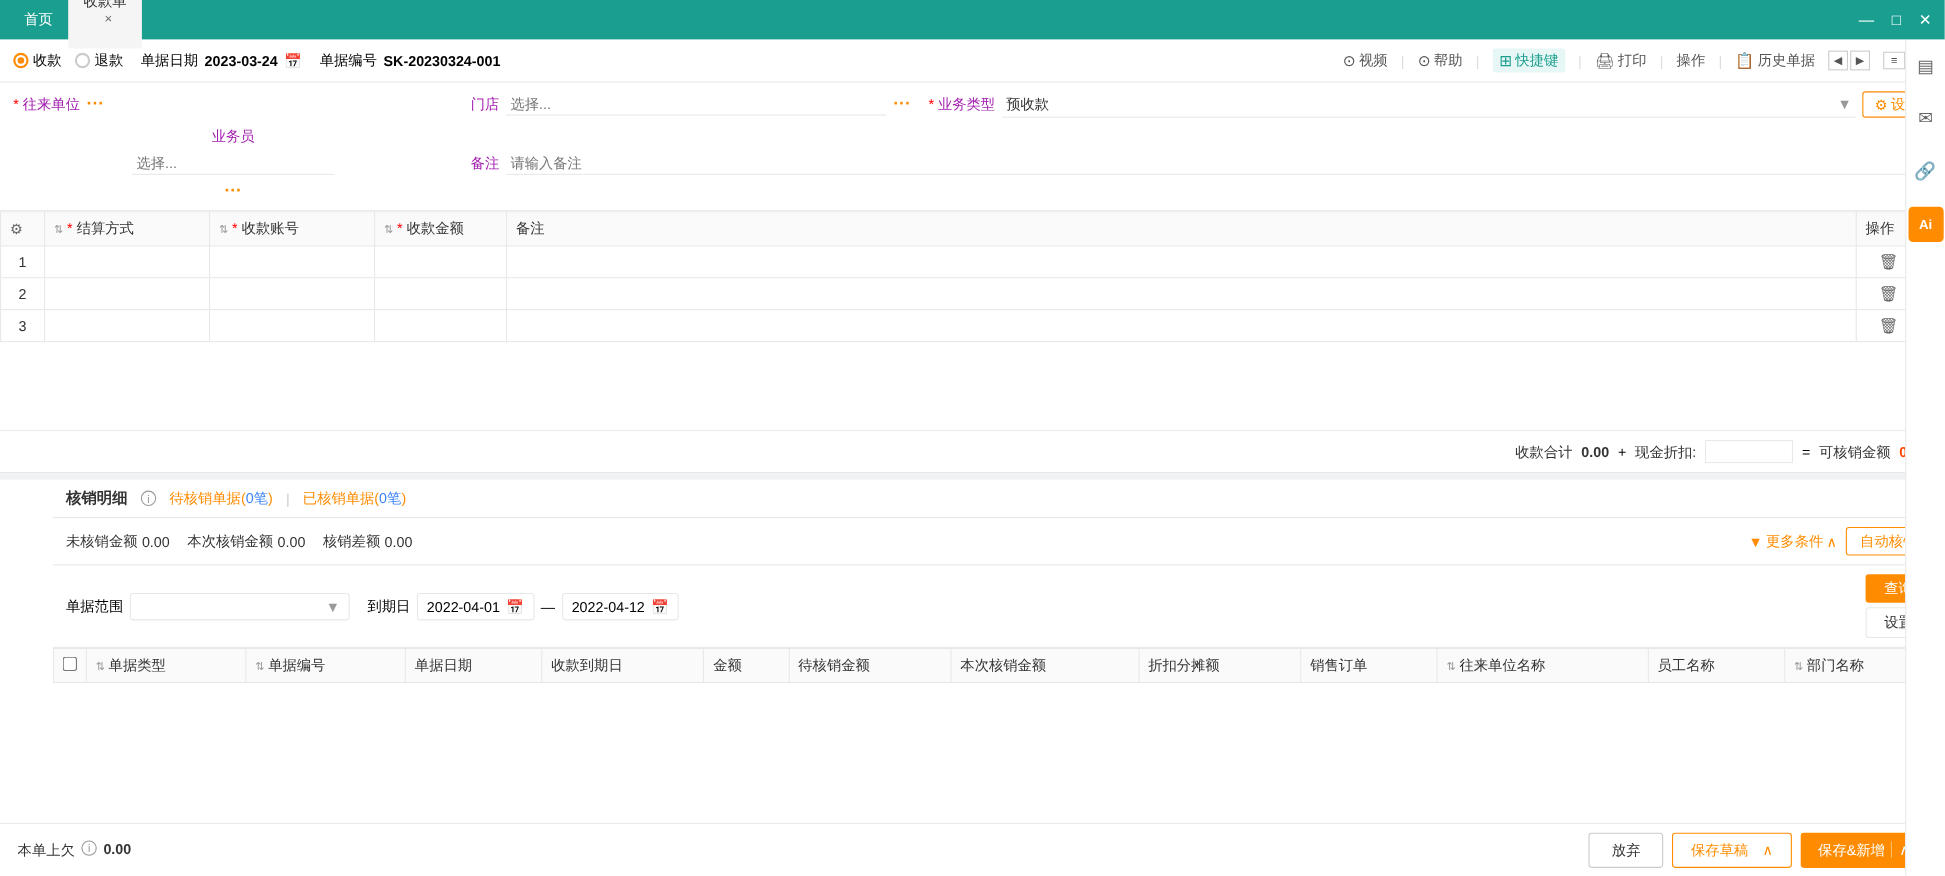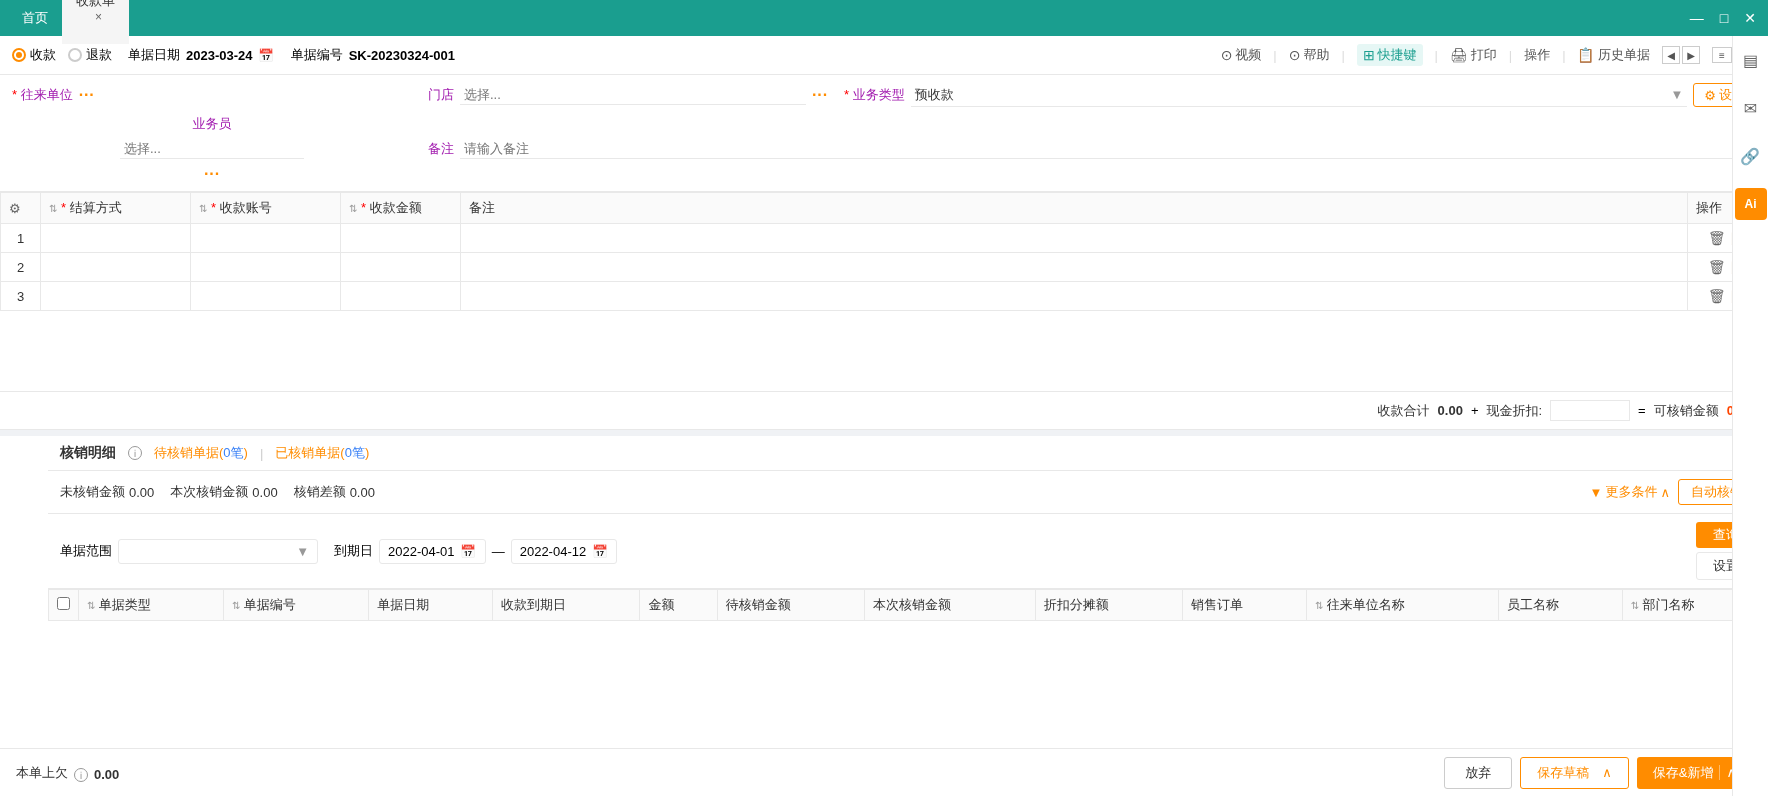--- a/index.html
+++ b/index.html
@@ -468,21 +468,21 @@
       border-top: 1px solid #e8e8e8;
       background: #fff;
       position: fixed;
       bottom: 0;
       left: 0;
       right: 0;
       height: 48px;
     }
     .bottom-info {
       display: flex;
-      align-items: flex-end;
+      align-items: flex-start;
       gap: 6px;
       color: #333;
     }
     .bottom-val { font-weight: bold; }
     .bottom-actions {
       margin-left: auto;
       display: flex;
       gap: 8px;
     }
     .btn-abandon {

